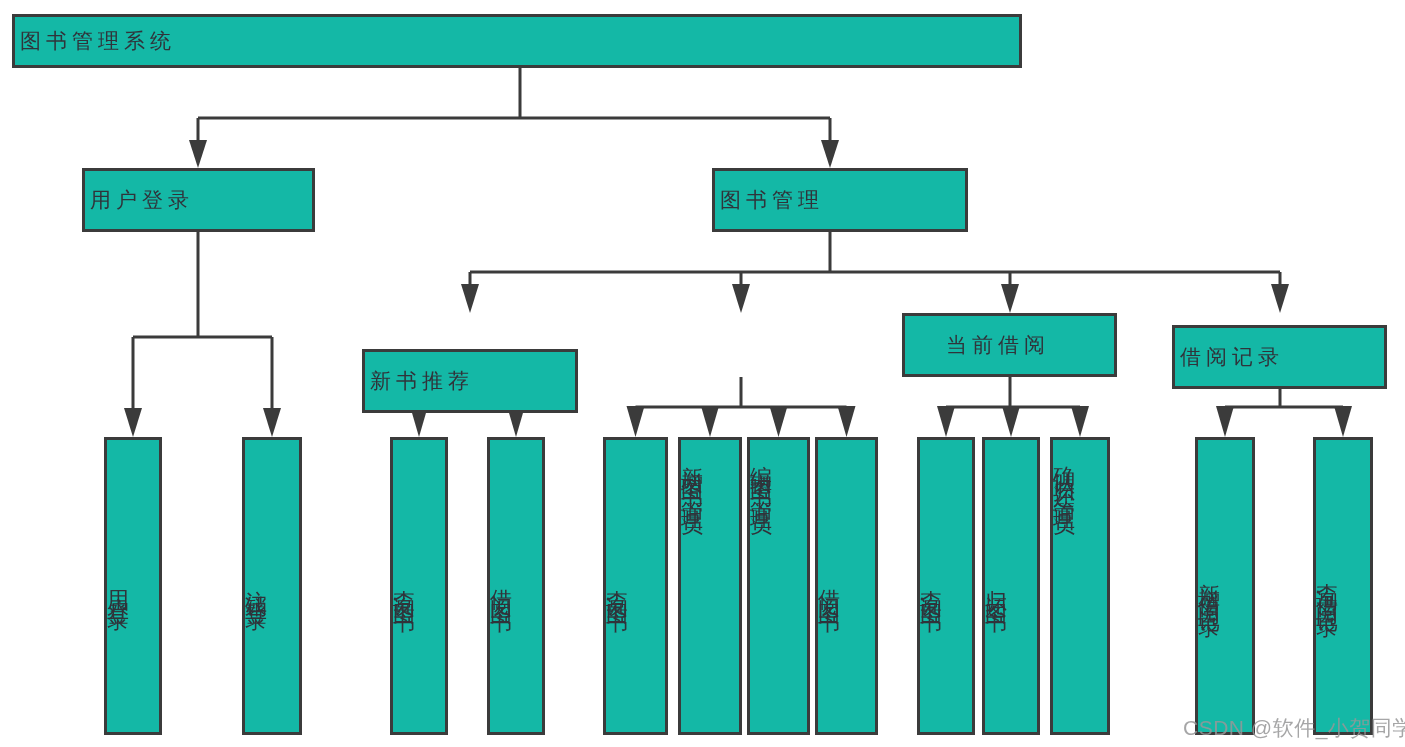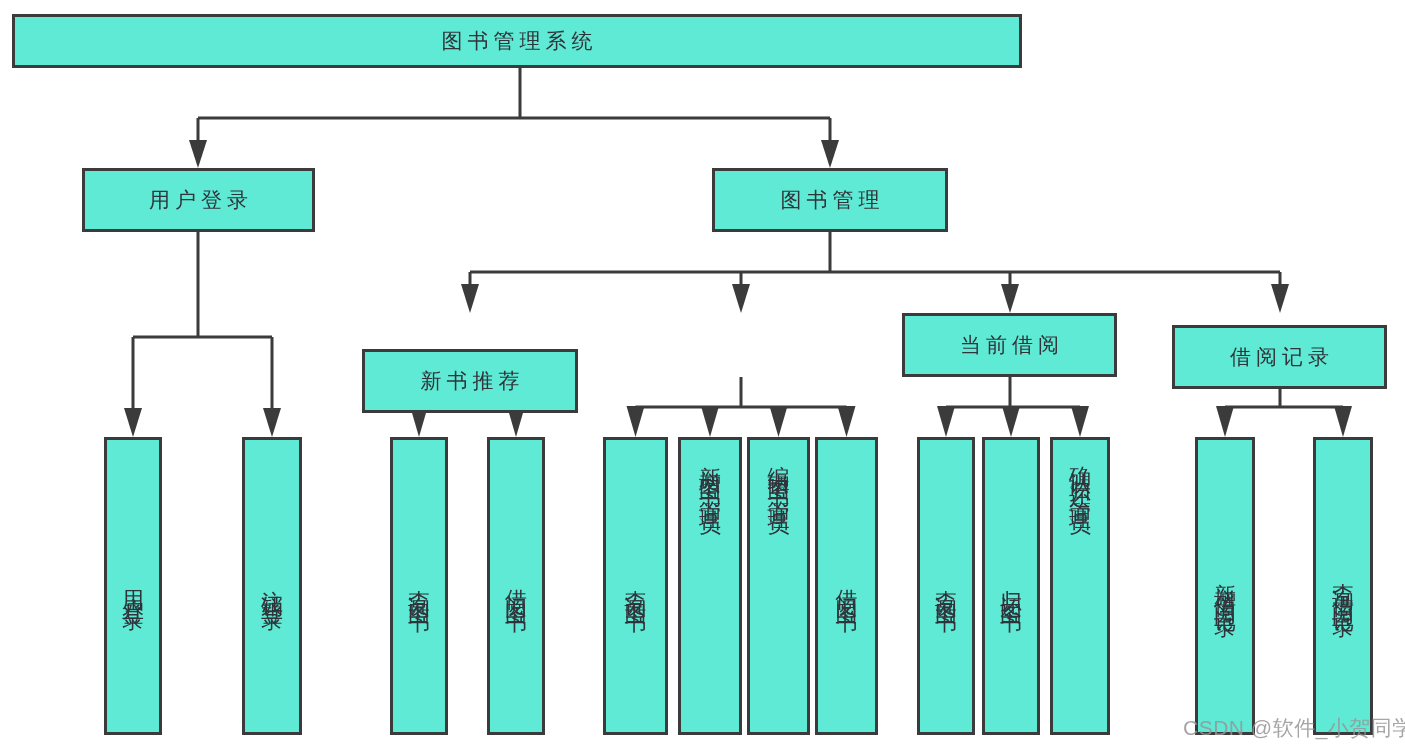--- a/index.html
+++ b/index.html
@@ -19,24 +19,24 @@
   .connector-layer {
     position: absolute;
     left: 0;
     top: 0;
     width: 1405px;
     height: 747px;
   }
   .box {
     position: absolute;
     box-sizing: border-box;
-    background: #5eead4;
+    background: #14b8a6;
     border: 3px solid #3b3b3b;
     display: flex;
-    justify-content: center;
+    justify-content: flex-start;
   }
   .hbox {
     align-items: center;
     font-size: 21px;
     letter-spacing: 5px;
     text-indent: 5px;
     white-space: nowrap;
   }
   .root-title {
     font-size: 21px;
@@ -118,28 +118,28 @@
     </g>
   </svg>
 
   <div class="box hbox root-title" style="left:12px;top:14px;width:1010px;height:54px;">
     <span>图书管理系统</span>
   </div>
 
   <div class="box hbox" style="left:82px;top:168px;width:233px;height:64px;">
     <span>用户登录</span>
   </div>
-  <div class="box hbox" style="left:712px;top:168px;width:236px;height:64px;">
+  <div class="box hbox" style="left:712px;top:168px;width:256px;height:64px;">
     <span>图书管理</span>
   </div>
 
   <div class="box hbox" style="left:362px;top:313px;width:216px;height:64px;margin-top:36px;">
     <span>新书推荐</span>
   </div>
-  <div class="box hbox" style="left:902px;top:313px;width:215px;height:64px;">
+  <div class="box hbox" style="left:902px;top:313px;width:215px;height:64px;padding-left:36px;">
     <span>当前借阅</span>
   </div>
   <div class="box hbox" style="left:1172px;top:325px;width:215px;height:64px;font-family:Liberation Serif, serif;">
     <span>借阅记录</span>
   </div>
 
   <div class="box vbox vcenter" style="left:104px;top:437px;width:58px;height:298px;">
     <span class="vtext">用户登录</span>
   </div>
   <div class="box vbox vcenter" style="left:242px;top:437px;width:60px;height:298px;">

